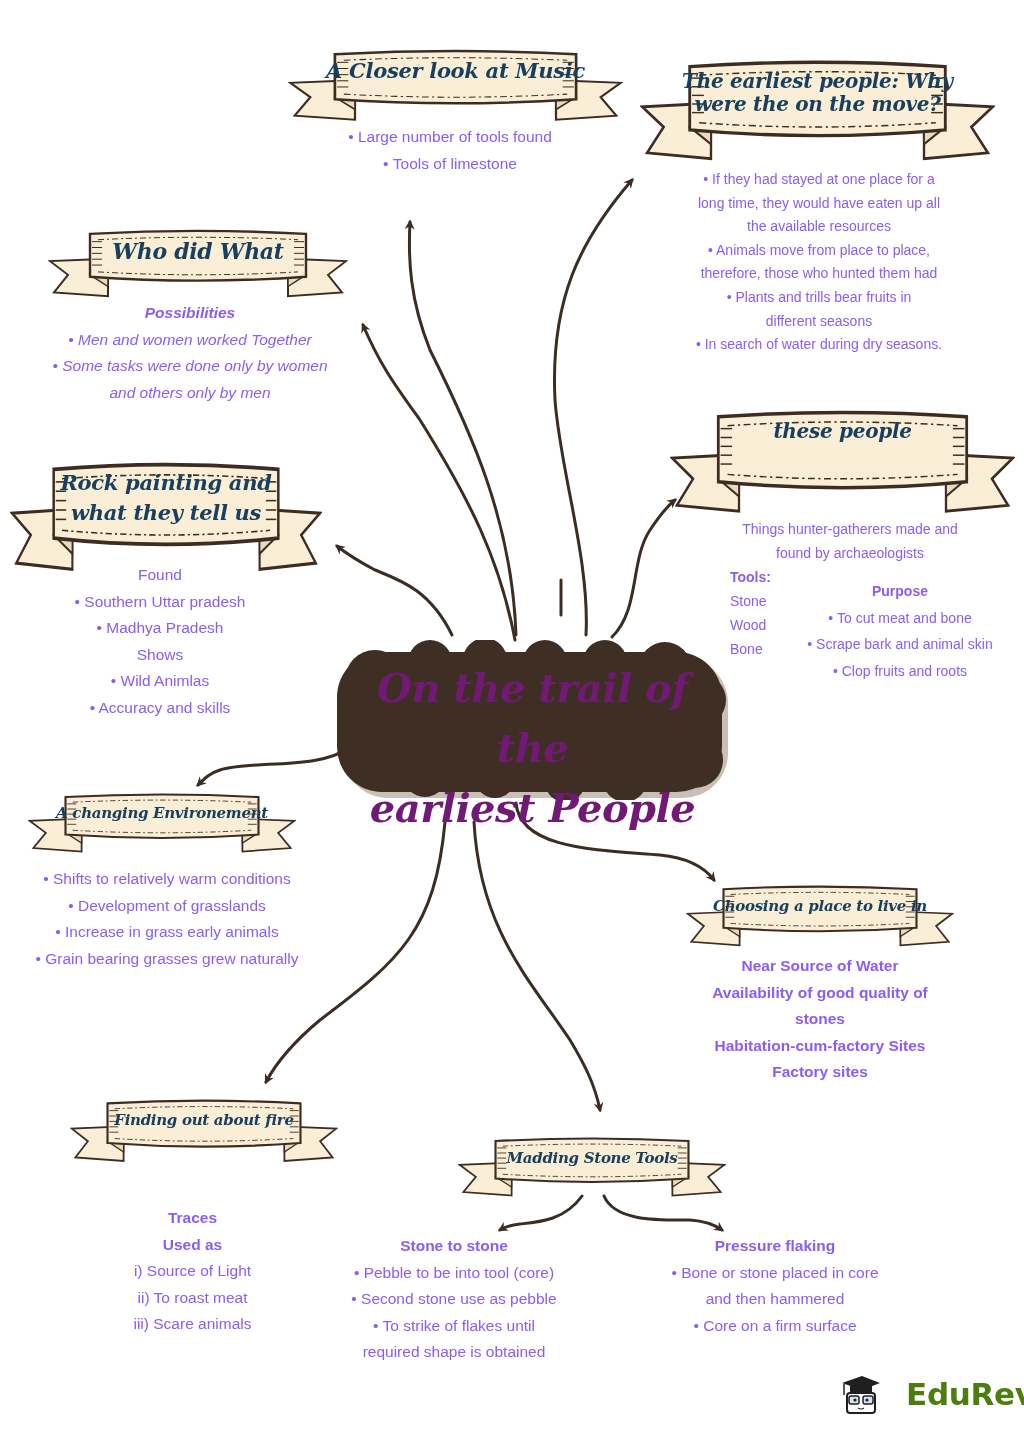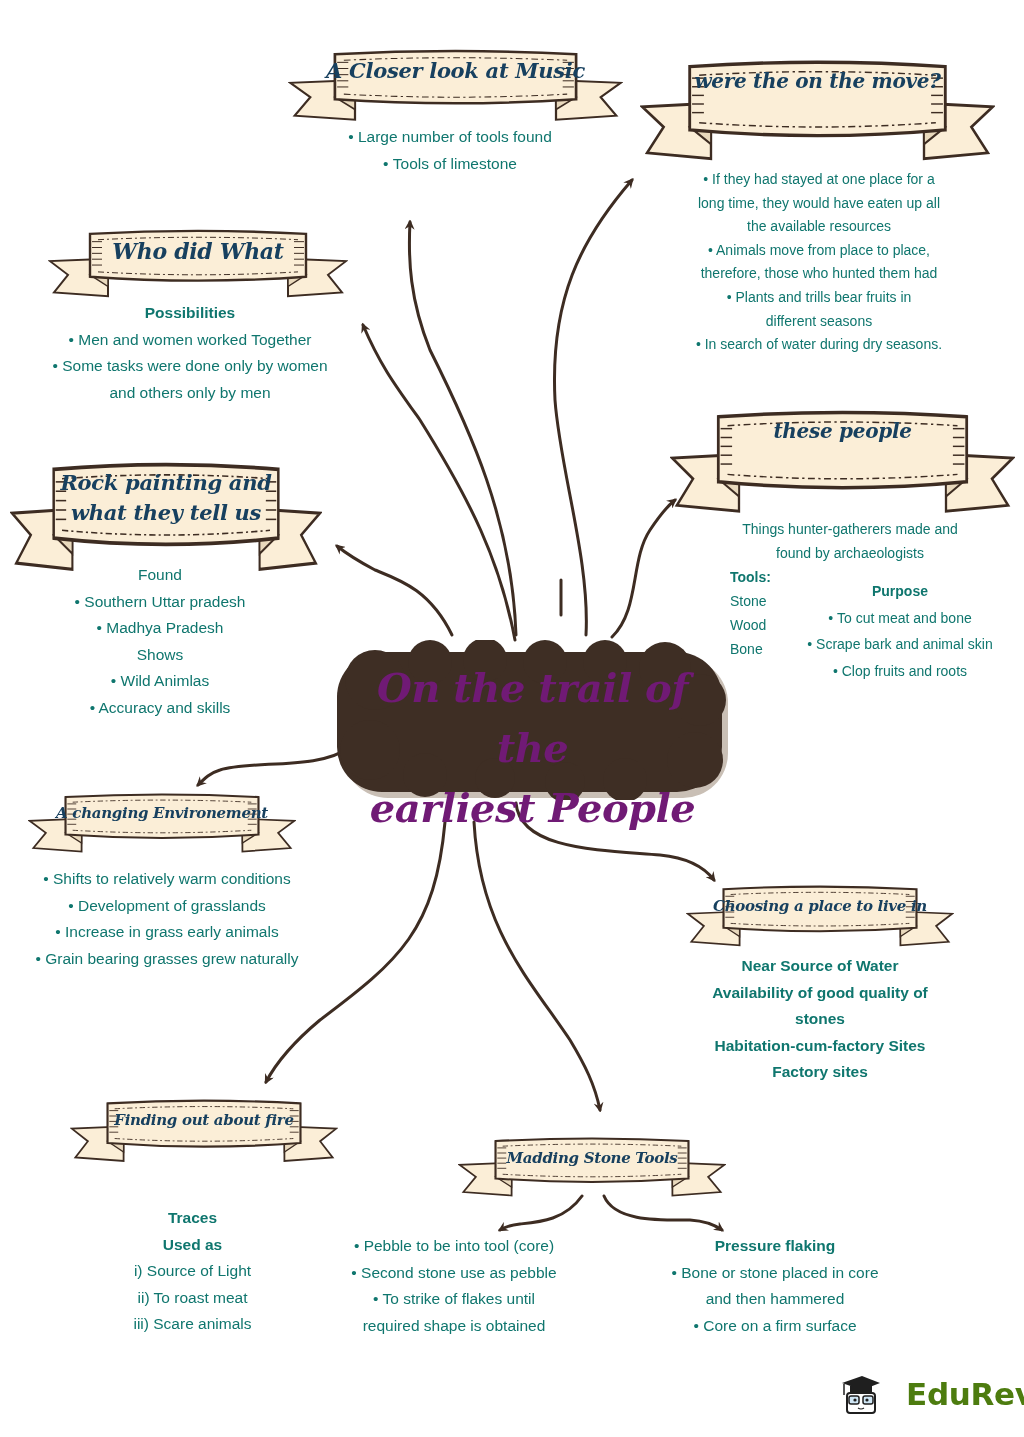--- a/index.html
+++ b/index.html
@@ -4,21 +4,21 @@
 <style>
   html, body { margin:0; padding:0; background:#ffffff; }
   body { width:1024px; height:1437px; position:relative; overflow:hidden;
          font-family:"Liberation Sans", "DejaVu Sans", sans-serif; color:#1a1a1a; }
   #arrows { position:absolute; left:0; top:0; width:1024px; height:1437px; pointer-events:none; }
   .banner { position:absolute; }
   .banner svg { position:absolute; left:0; top:0; width:100%; height:100%; overflow:visible; }
   .banner .btitle { position:absolute; left:0; right:0; text-align:center;
          font-family:"DejaVu Serif", serif; font-style:italic; font-weight:bold;
          color:#17405f; line-height:1.15; letter-spacing:-0.3px; }
-  .block { position:absolute; text-align:center; font-size:15.5px; line-height:26.5px; color:#0f766e; }
+  .block { position:absolute; text-align:center; font-size:15.5px; line-height:26.5px; color:#8b5cf6; }
   .block .ln { display:block; white-space:nowrap; }
   .b { font-weight:bold; }
   .bul::before { content:"\2022\00a0"; }
   .center-title { position:absolute; left:335px; top:640px; width:395px; height:160px; }
   .center-title svg { position:absolute; left:0; top:0; }
   .center-title .ctext { position:absolute; left:0; right:0; text-align:center;
          font-family:"DejaVu Serif", serif; font-style:italic; font-weight:bold;
          color:#701a75; font-size:40px; line-height:60px; top:18px; letter-spacing:-0.5px; }
   .logo { position:absolute; left:838px; top:1372px; height:44px; display:flex; align-items:center; }
   .logo .ltext { font-family:"DejaVu Sans", sans-serif; font-weight:bold; font-size:31px; color:#4d7c0f; margin-left:24px; letter-spacing:-0.3px; }
@@ -98,41 +98,42 @@
 <div class="block" style="left:300px;top:124px;width:300px;">
   <span class="ln bul">Large number of tools found</span>
   <span class="ln bul">Tools of limestone</span>
 </div>
 
 <div class="banner" style="left:640px;top:58px;width:355px;height:115px;">
   <svg>
       <use href="#ribbon"></use>
     </svg>
   <div class="btitle" style="top:12px;font-size:20px;">
+    <span style="display:block">The earliest people: Why</span>
     <span style="display:block">were the on the move?</span>
   </div>
 </div>
 <div class="block" style="left:660px;top:168px;width:318px;font-size:14px;line-height:23.6px;">
   <span class="ln">• If they had stayed at one place for a</span>
   <span class="ln">long time, they would have eaten up all</span>
   <span class="ln">the available resources</span>
   <span class="ln">• Animals move from place to place,</span>
   <span class="ln">therefore, those who hunted them had</span>
   <span class="ln">• Plants and trills bear fruits in</span>
   <span class="ln">different seasons</span>
   <span class="ln">• In search of water during dry seasons.</span>
 </div>
 
 <div class="banner" style="left:48px;top:228px;width:300px;height:78px;">
   <svg>
       <use href="#ribbon"></use>
     </svg>
   <div class="btitle" style="top:11px;font-size:22px;">Who did What</div>
 </div>
-<div class="block" style="left:30px;top:300px;width:320px;">
+<div class="block" style="left:30px;top:300px;width:320px;font-style:italic;">
   <span class="ln b">Possibilities</span>
   <span class="ln">• Men and women worked Together</span>
   <span class="ln">• Some tasks were done only by women</span>
   <span class="ln">and others only by men</span>
 </div>
 
 <div class="banner" style="left:10px;top:460px;width:312px;height:125px;">
   <svg>
       <use href="#ribbon"></use>
     </svg>
@@ -244,20 +245,21 @@
   <span class="ln">iii) Scare animals</span>
 </div>
 
 <div class="banner" style="left:458px;top:1136px;width:268px;height:68px;">
   <svg>
       <use href="#ribbon"></use>
     </svg>
   <div class="btitle" style="top:14px;font-size:15px;">Madding Stone Tools</div>
 </div>
 <div class="block" style="left:330px;top:1233px;width:248px;">
+  <span class="ln b">Stone to stone</span>
   <span class="ln">• Pebble to be into tool (core)</span>
   <span class="ln">• Second stone use as pebble</span>
   <span class="ln">• To strike of flakes until</span>
   <span class="ln">required shape is obtained</span>
 </div>
 <div class="block" style="left:645px;top:1233px;width:260px;">
   <span class="ln b">Pressure flaking</span>
   <span class="ln">• Bone or stone placed in core</span>
   <span class="ln">and then hammered</span>
   <span class="ln">• Core on a firm surface</span>

